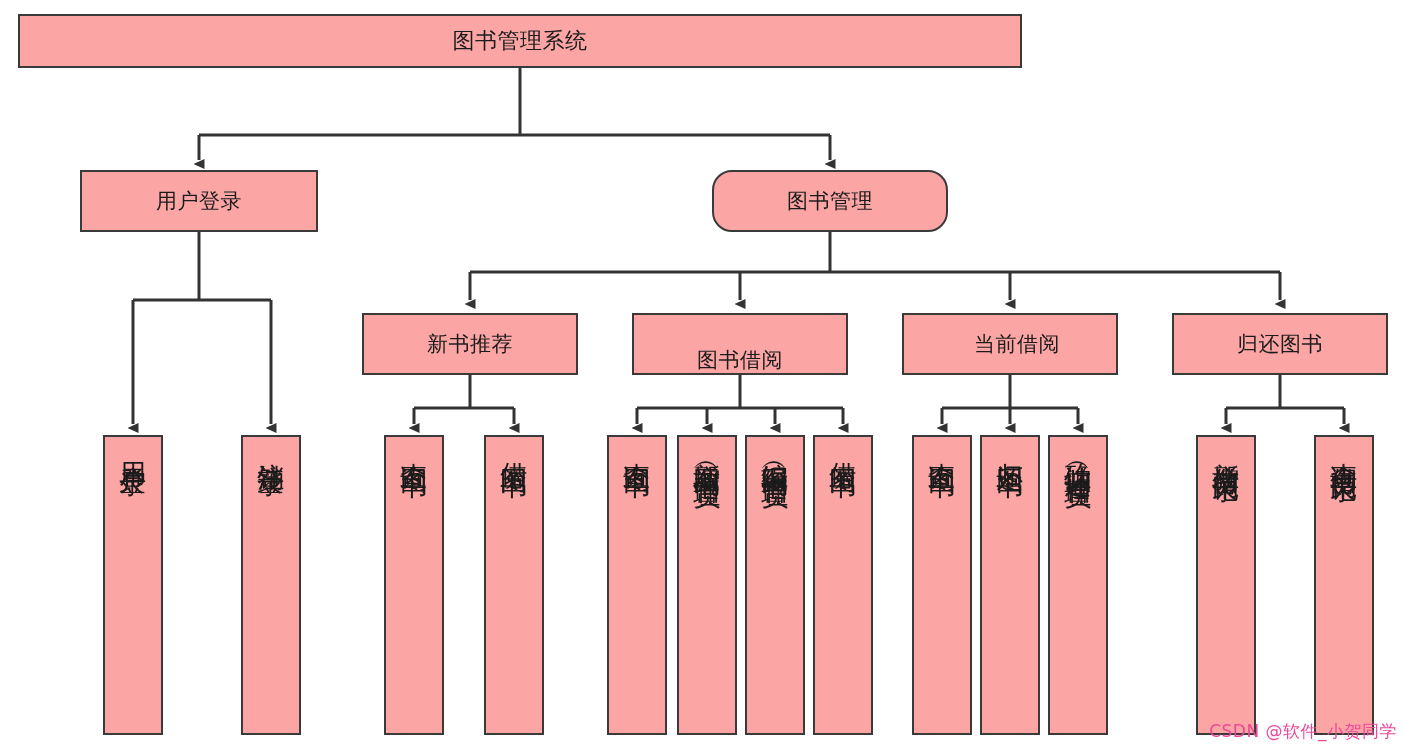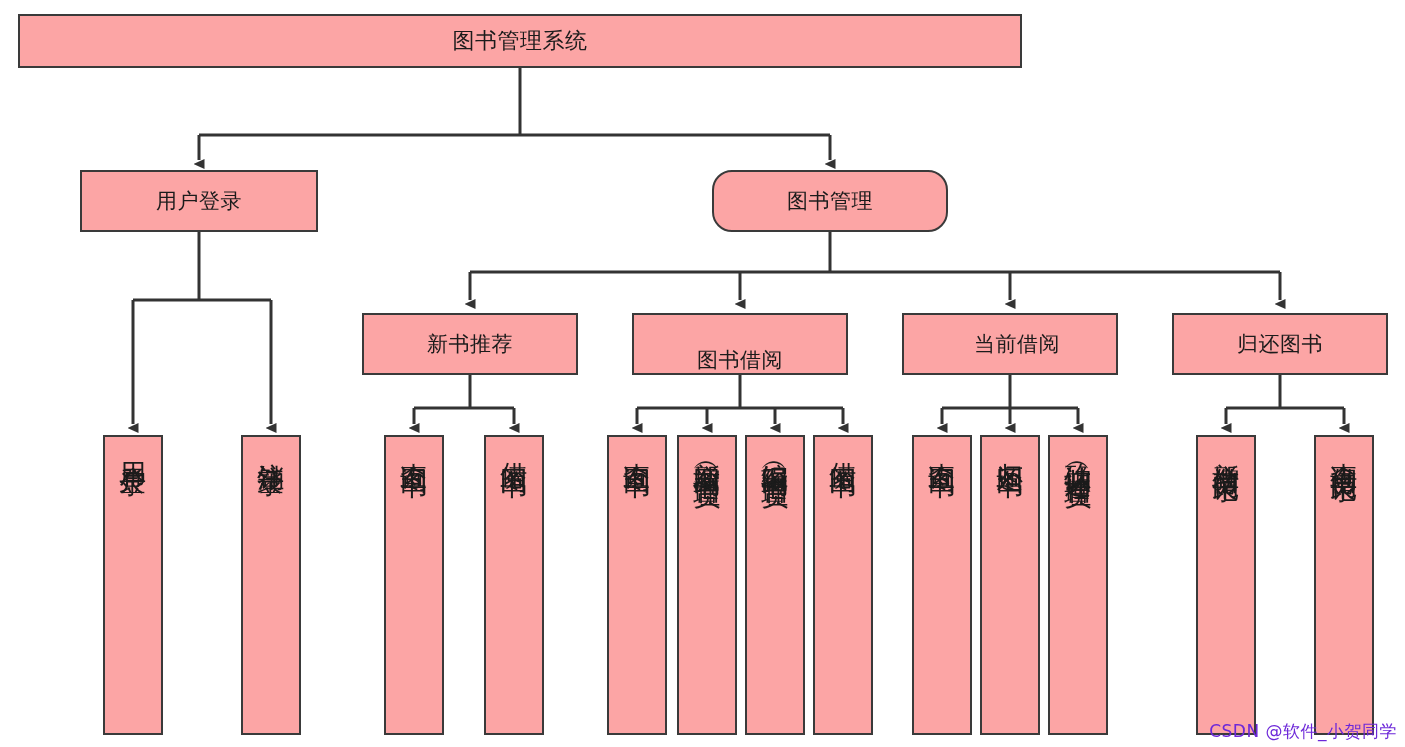--- a/index.html
+++ b/index.html
@@ -62,21 +62,21 @@
     font-size: 27px;
     line-height: 1.02;
     letter-spacing: 3px;
     white-space: nowrap;
   }
   .watermark {
     position: absolute;
     right: 8px;
     bottom: 4px;
     font-size: 17px;
-    color: #6d28d9;
+    color: #ec4899;
     letter-spacing: 0.5px;
     z-index: 5;
     white-space: nowrap;
   }
 </style>
 </head>
 <body>
 
 <div id="canvas">
 

